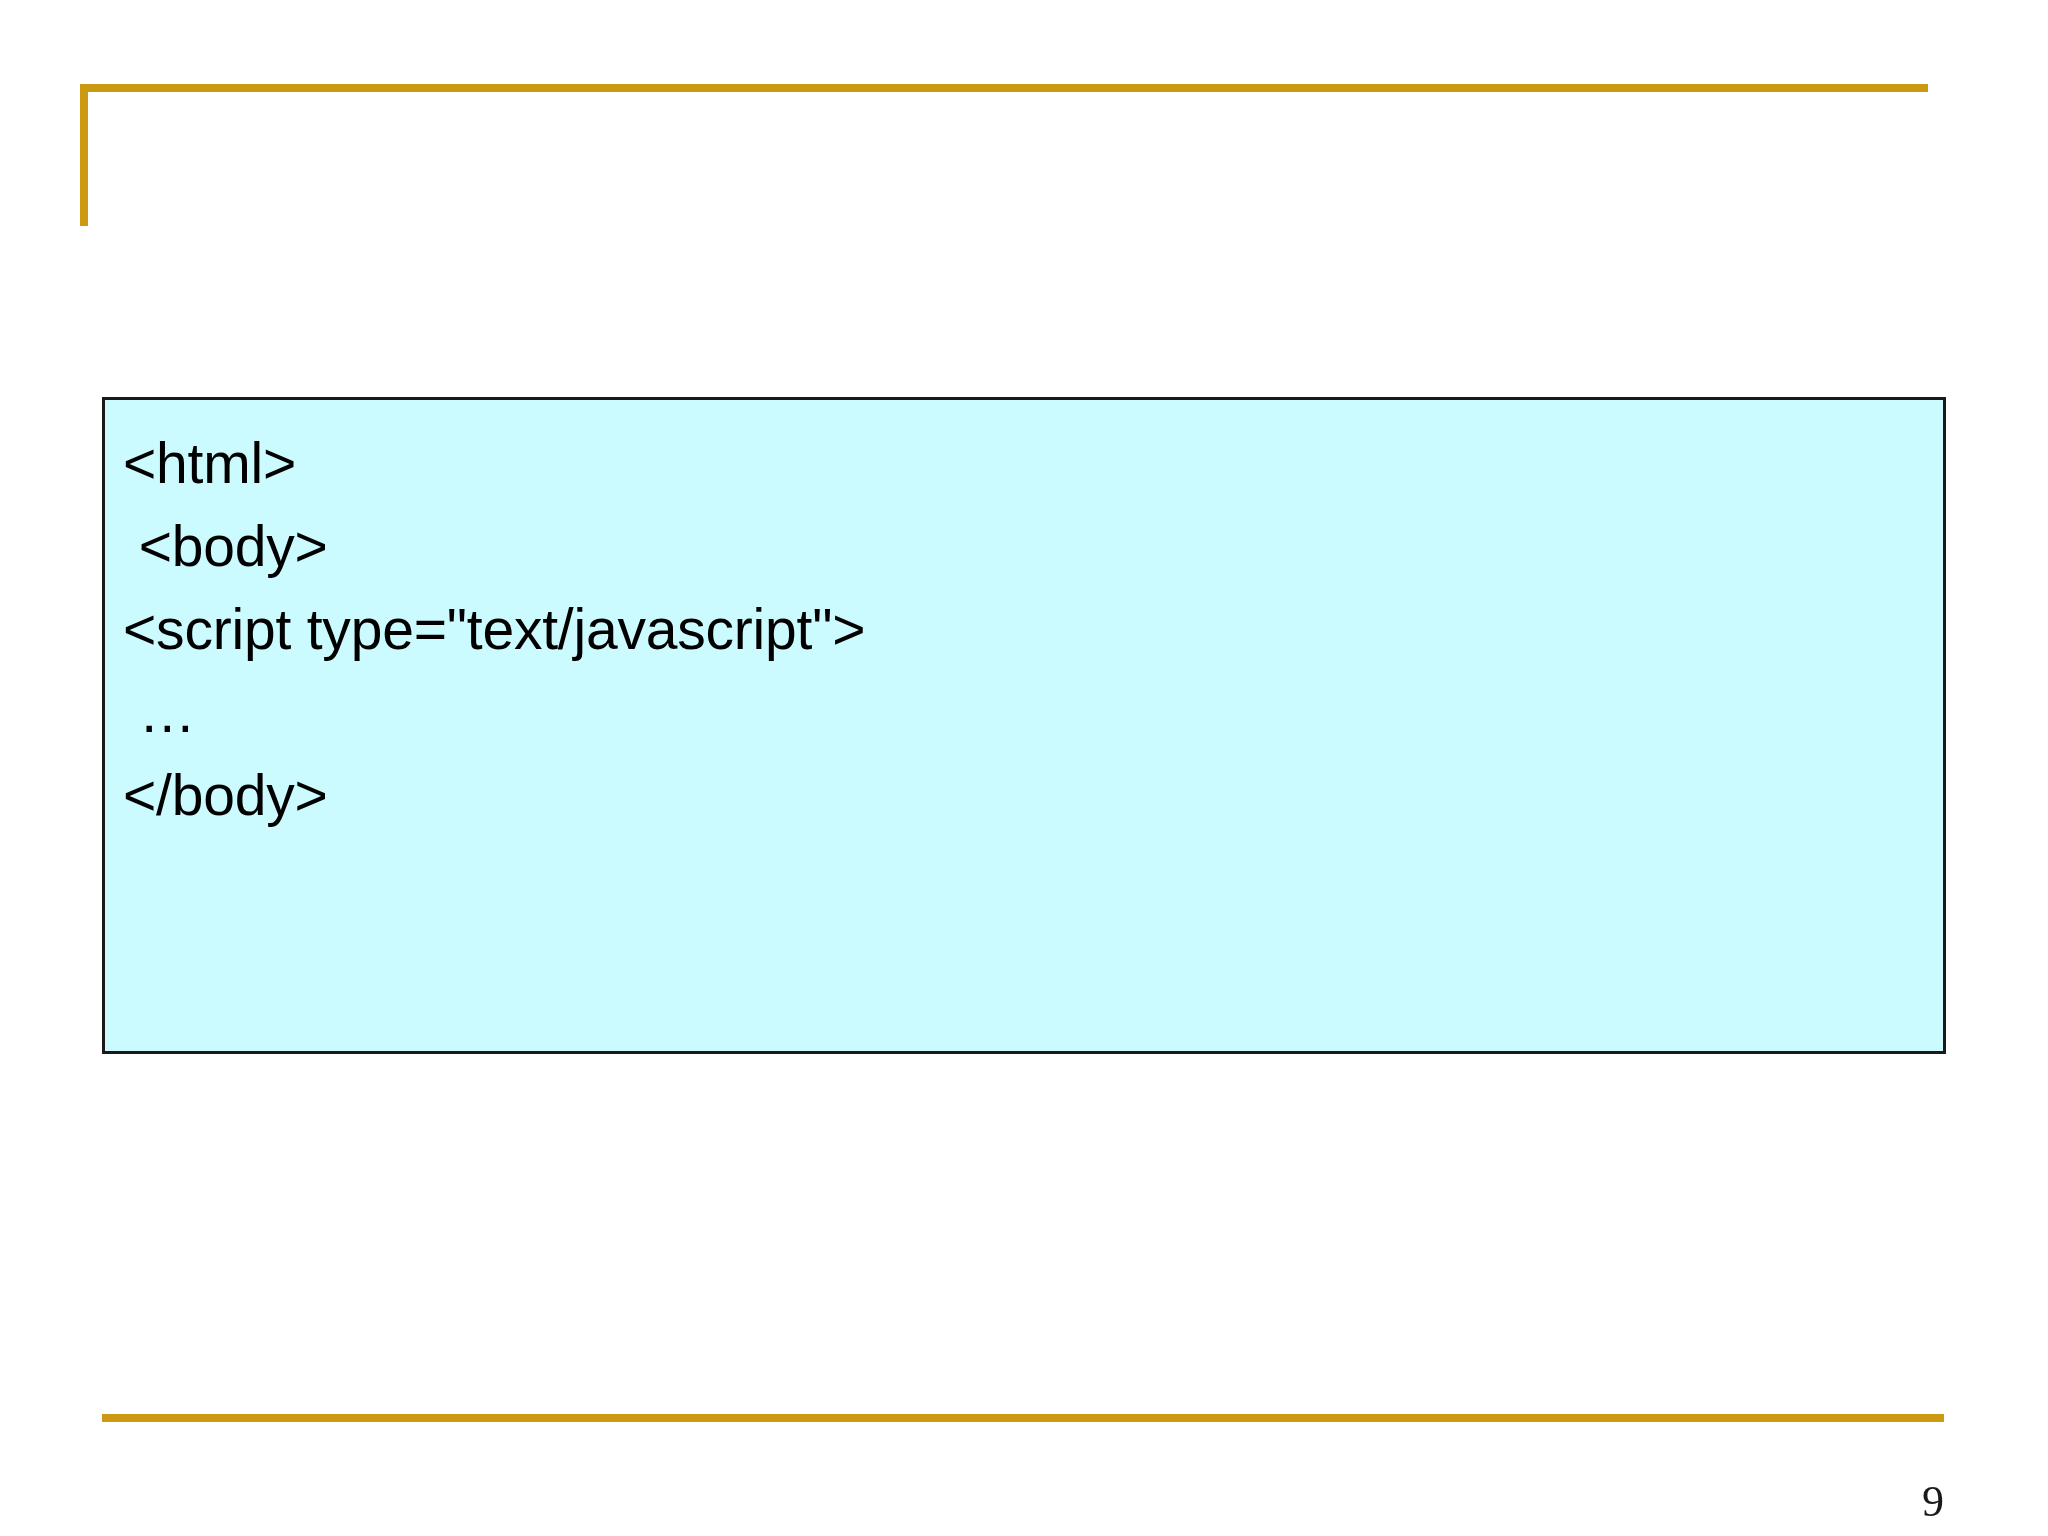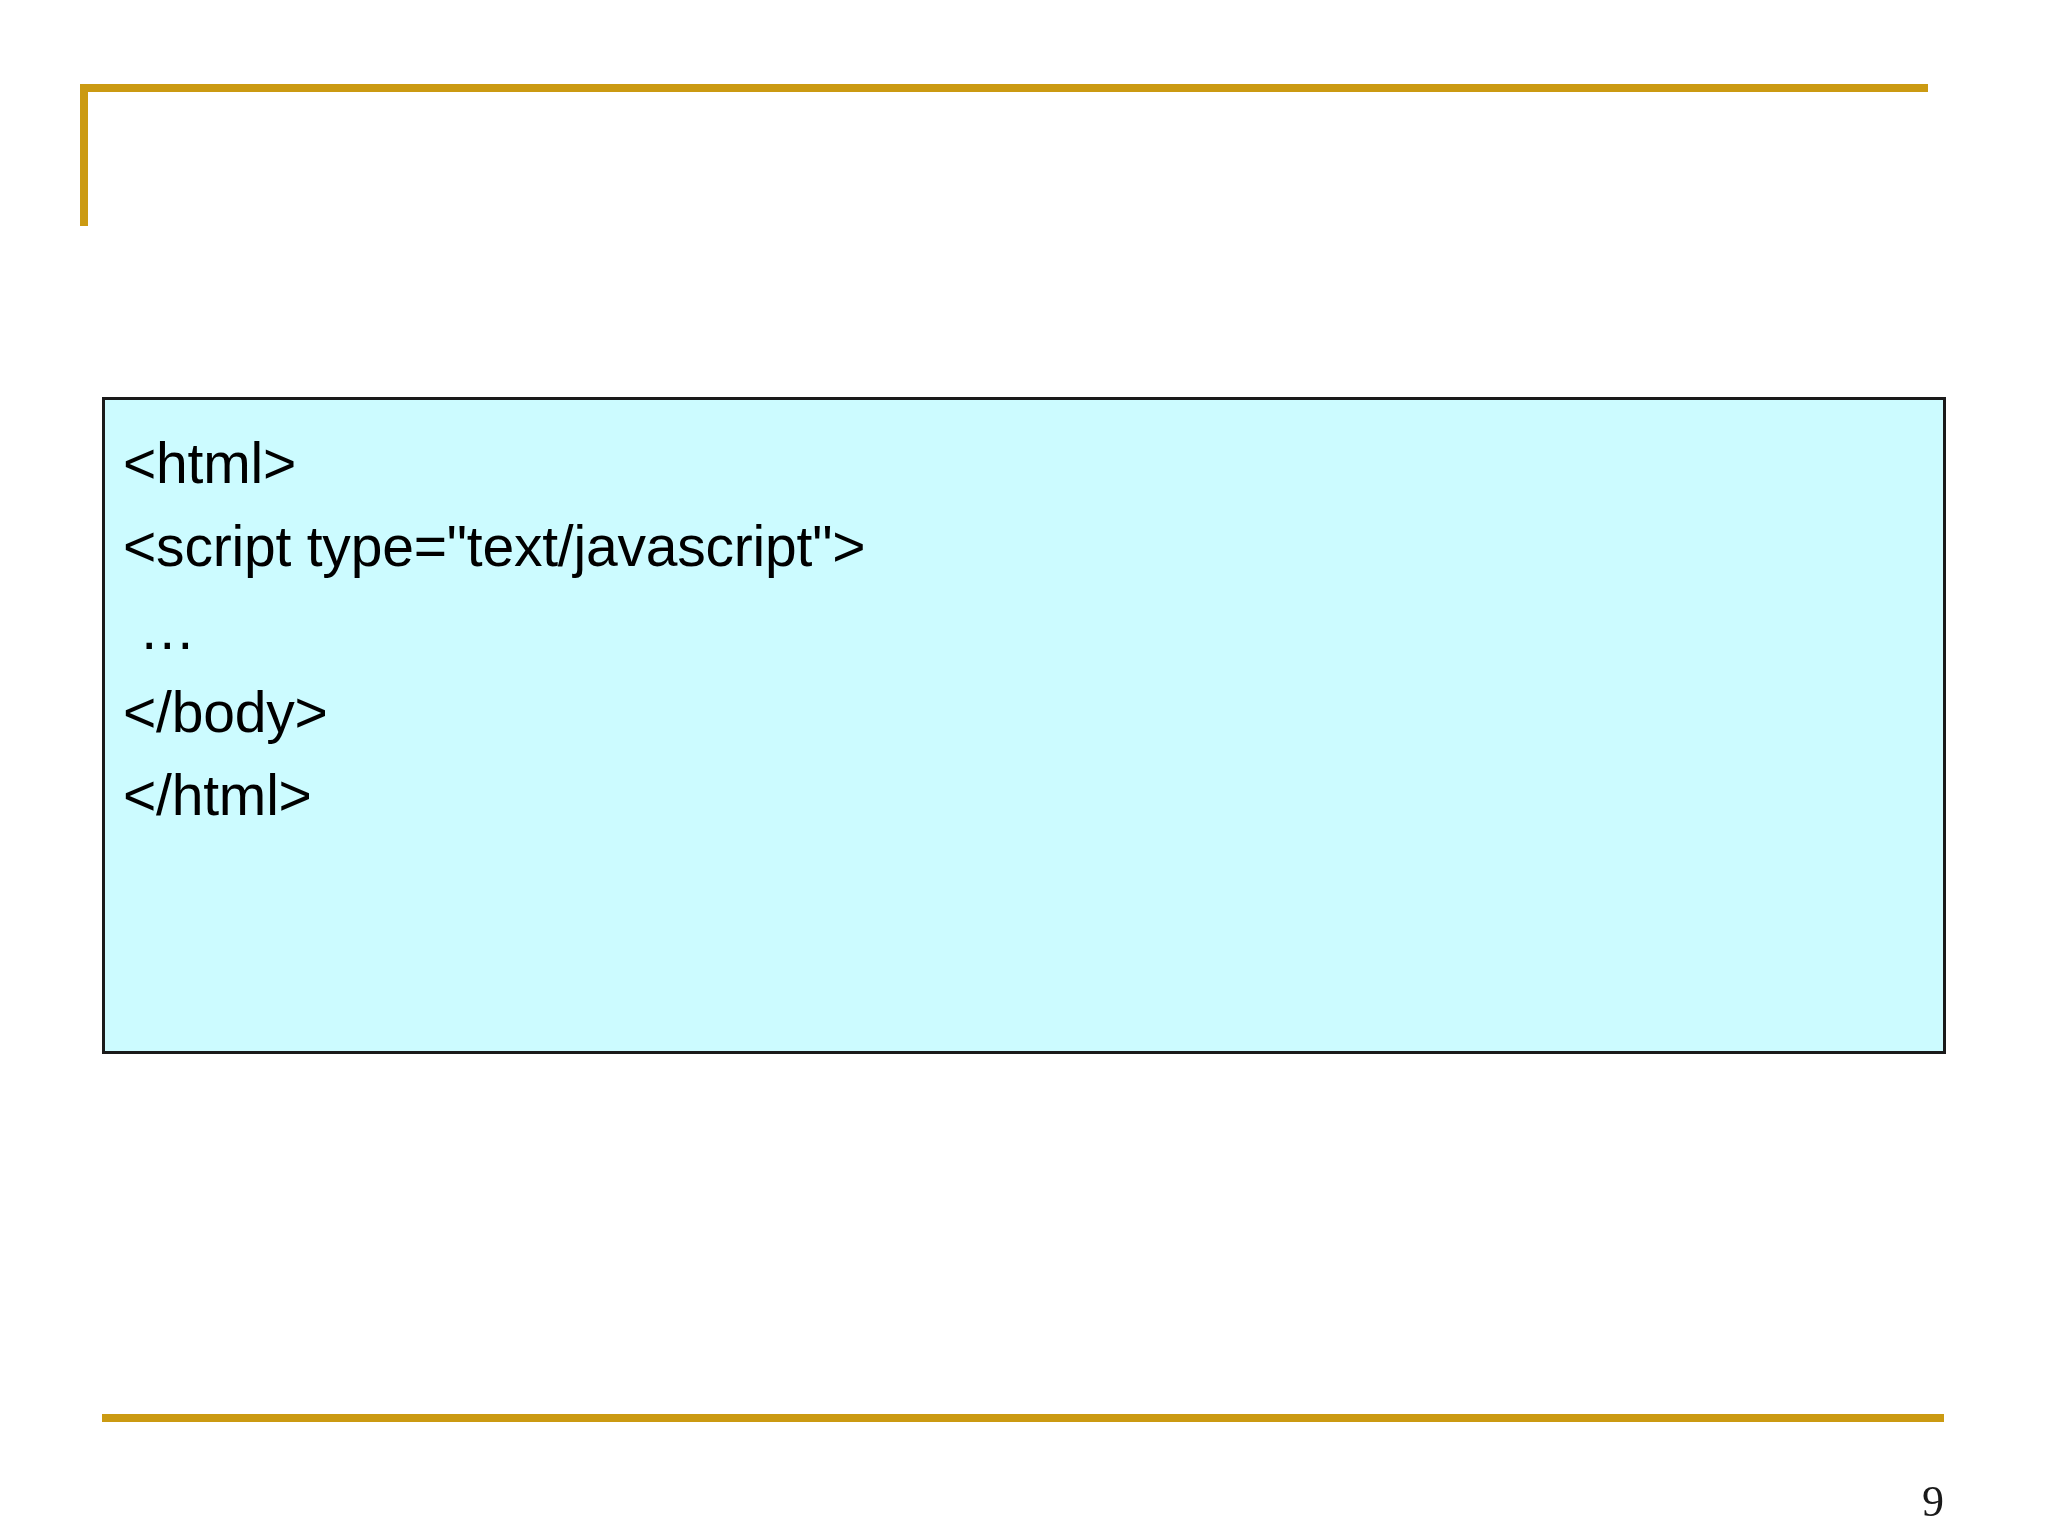--- a/index.html
+++ b/index.html
@@ -100,23 +100,23 @@
 
 <div id="slide">
 
   <div class="deco-top-rule"></div>
   <div class="deco-left-rule"></div>
 
   <div class="title-area"></div>
 
   <div class="code-box">
     <div class="code-line">&lt;html&gt;</div>
+    <div class="code-line"> &lt;body&gt;</div>
     <div class="code-line">&lt;script type="text/javascript"&gt;</div>
     <div class="code-line"> …</div>
     <div class="code-line">&lt;/body&gt;</div>
-    <div class="code-line">&lt;/html&gt;</div>
   </div>
 
   <div class="deco-bottom-rule"></div>
 
   <div class="page-number">9</div>
 
 </div>
 
 </body></html>

